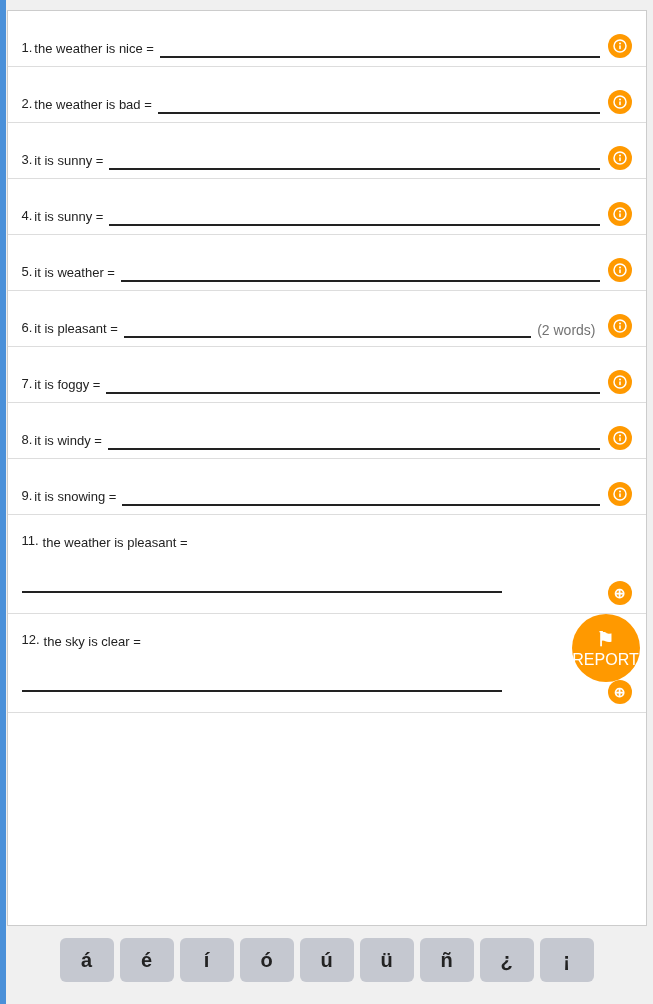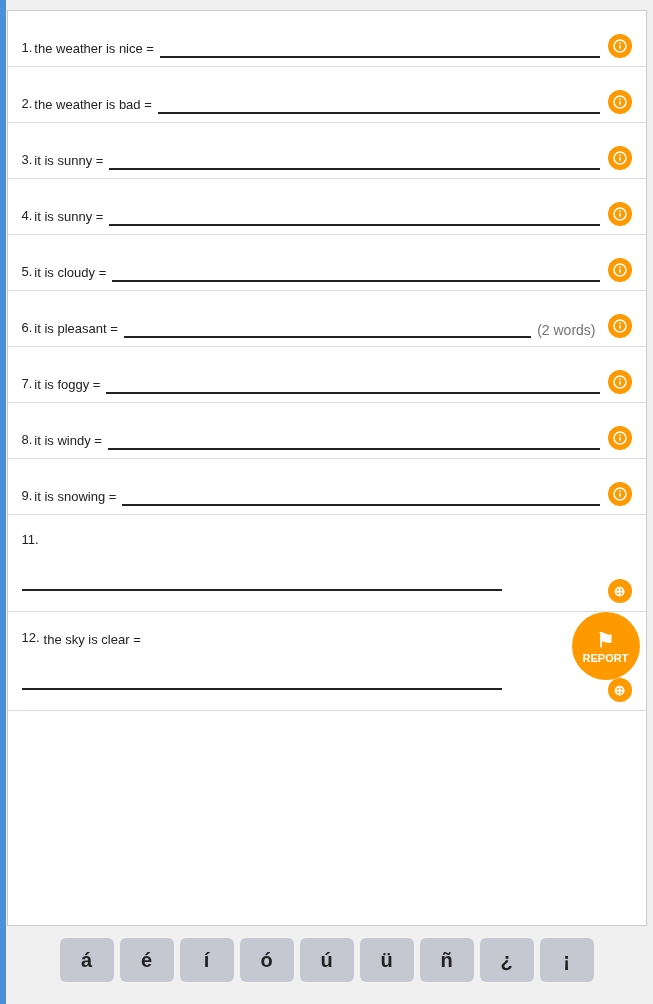--- a/index.html
+++ b/index.html
@@ -232,21 +232,21 @@
               <circle cx="7" cy="4.5" r="1" fill="white"></circle>
               <rect x="6.2" y="6.2" width="1.6" height="4" rx="0.8" fill="white"></rect>
             </svg>
           </div>
         </div>
       </div>
     </div>
     <div class="question-row">
       <div class="row-inner">
         <span class="q-num">5.</span>
-        <span class="question-label">it is cloudy =</span>
+        <span class="question-label">it is weather =</span>
         <input type="text" class="answer-line" style="width: 140px;">
         <div class="hint-icon">
           <div class="hint-inner" style="border: none;">
             <svg width="14" height="14" viewBox="0 0 14 14">
               <circle cx="7" cy="7" r="6" fill="none" stroke="white" stroke-width="1.5"></circle>
               <circle cx="7" cy="4.5" r="1" fill="white"></circle>
               <rect x="6.2" y="6.2" width="1.6" height="4" rx="0.8" fill="white"></rect>
             </svg>
           </div>
         </div>
@@ -313,20 +313,21 @@
               <circle cx="7" cy="4.5" r="1" fill="white"></circle>
               <rect x="6.2" y="6.2" width="1.6" height="4" rx="0.8" fill="white"></rect>
             </svg>
           </div>
         </div>
       </div>
     </div>
     <div class="question-row tall">
       <div class="row-label" style="display: flex; align-items: center; padding-top: 10px;">
         <span class="q-num" style="font-size: 13px; margin-right: 4px;">11.</span>
+        <span class="question-label">the weather is pleasant =</span>
       </div>
       <div class="row-inner" style="margin-top: 8px; margin-bottom: 6px;">
         <input type="text" class="answer-line" style="width: 340px; max-width: 480px;">
       </div>
       <div class="hint-icon hint-abs">
         <div class="hint-inner" style="font-size: 14px; border: none;">⊕</div>
       </div>
     </div>
     <div class="question-row tall" style="position: relative;">
       <div class="row-label" style="display: flex; align-items: center; padding-top: 10px;">
@@ -334,21 +335,21 @@
         <span class="question-label">the sky is clear =</span>
       </div>
       <div class="row-inner" style="margin-top: 8px; margin-bottom: 6px;">
         <input type="text" class="answer-line" style="width: 340px; max-width: 480px;">
       </div>
       <div class="hint-icon hint-abs">
         <div class="hint-inner" style="font-size: 14px; border: none;">⊕</div>
       </div>
       <div class="report-btn">
         <span style="font-size:20px;">⚑</span>
-        <span style="font-size:11px;font-weight:bold;">REPORT</span>
+        <span style="font-size:16px;font-weight:normal;">REPORT</span>
       </div>
     </div>
   </div>
 
 <div class="special-chars-bar">
 <button class="special-char-btn">á</button>
     <button class="special-char-btn">é</button>
     <button class="special-char-btn">í</button>
     <button class="special-char-btn">ó</button>
     <button class="special-char-btn">ú</button>

